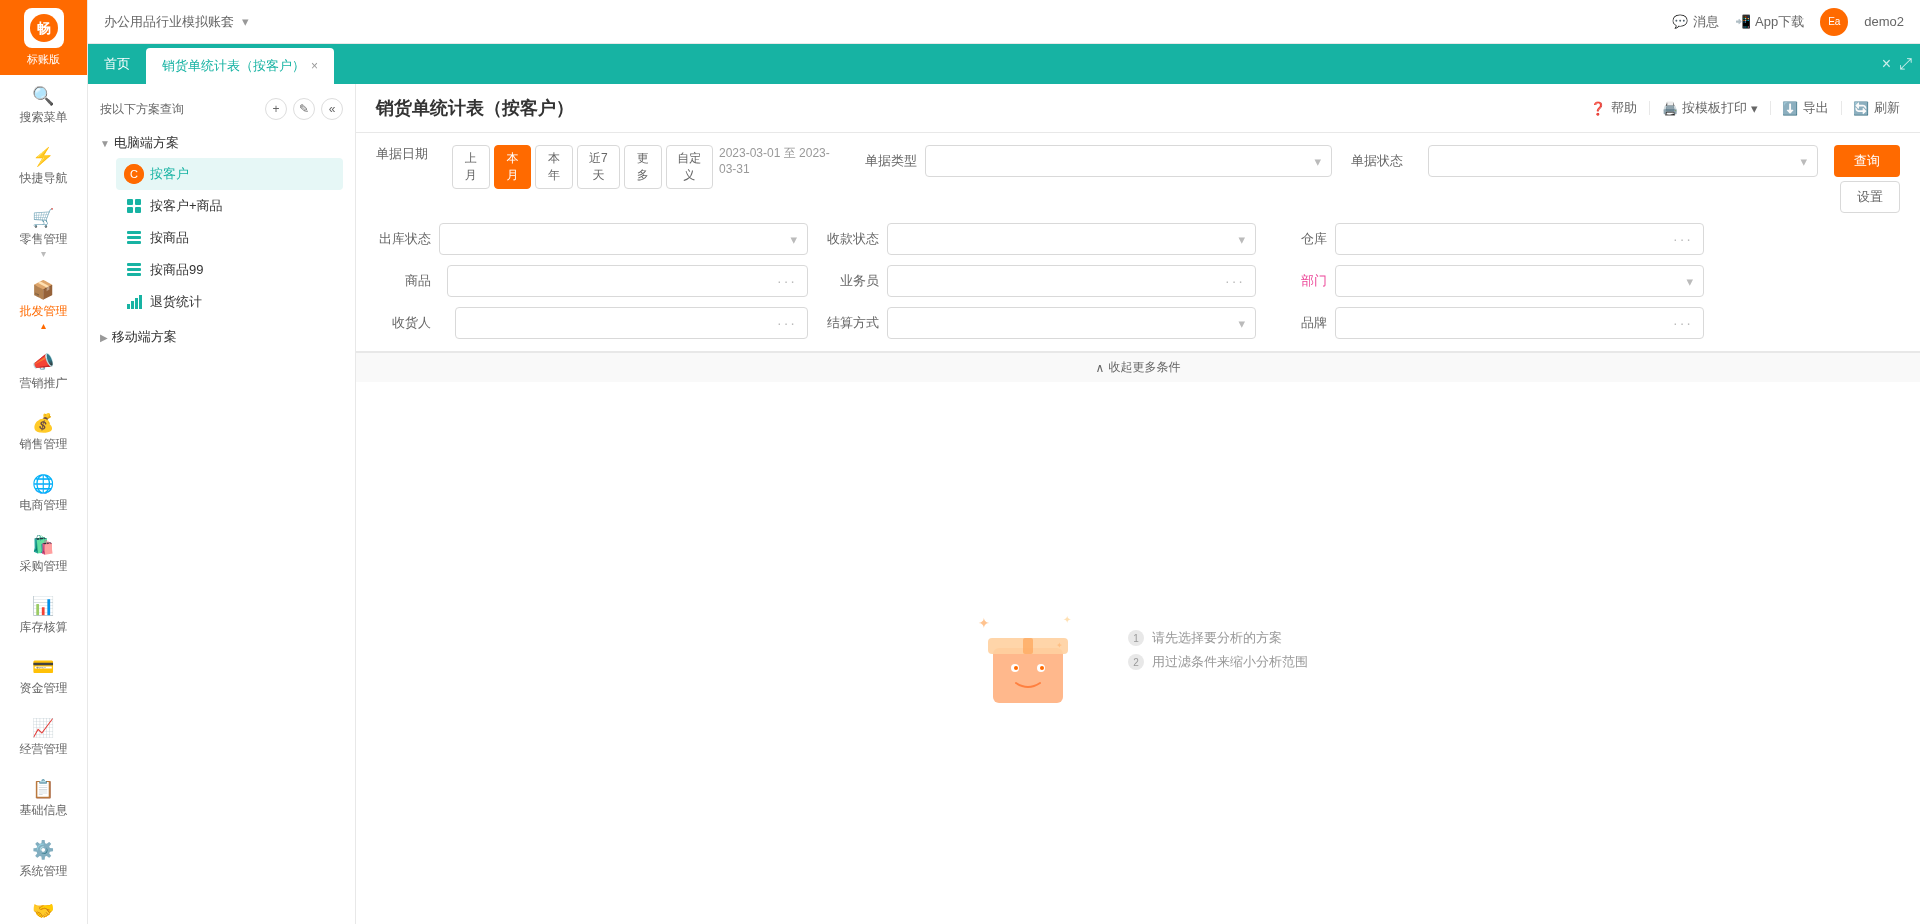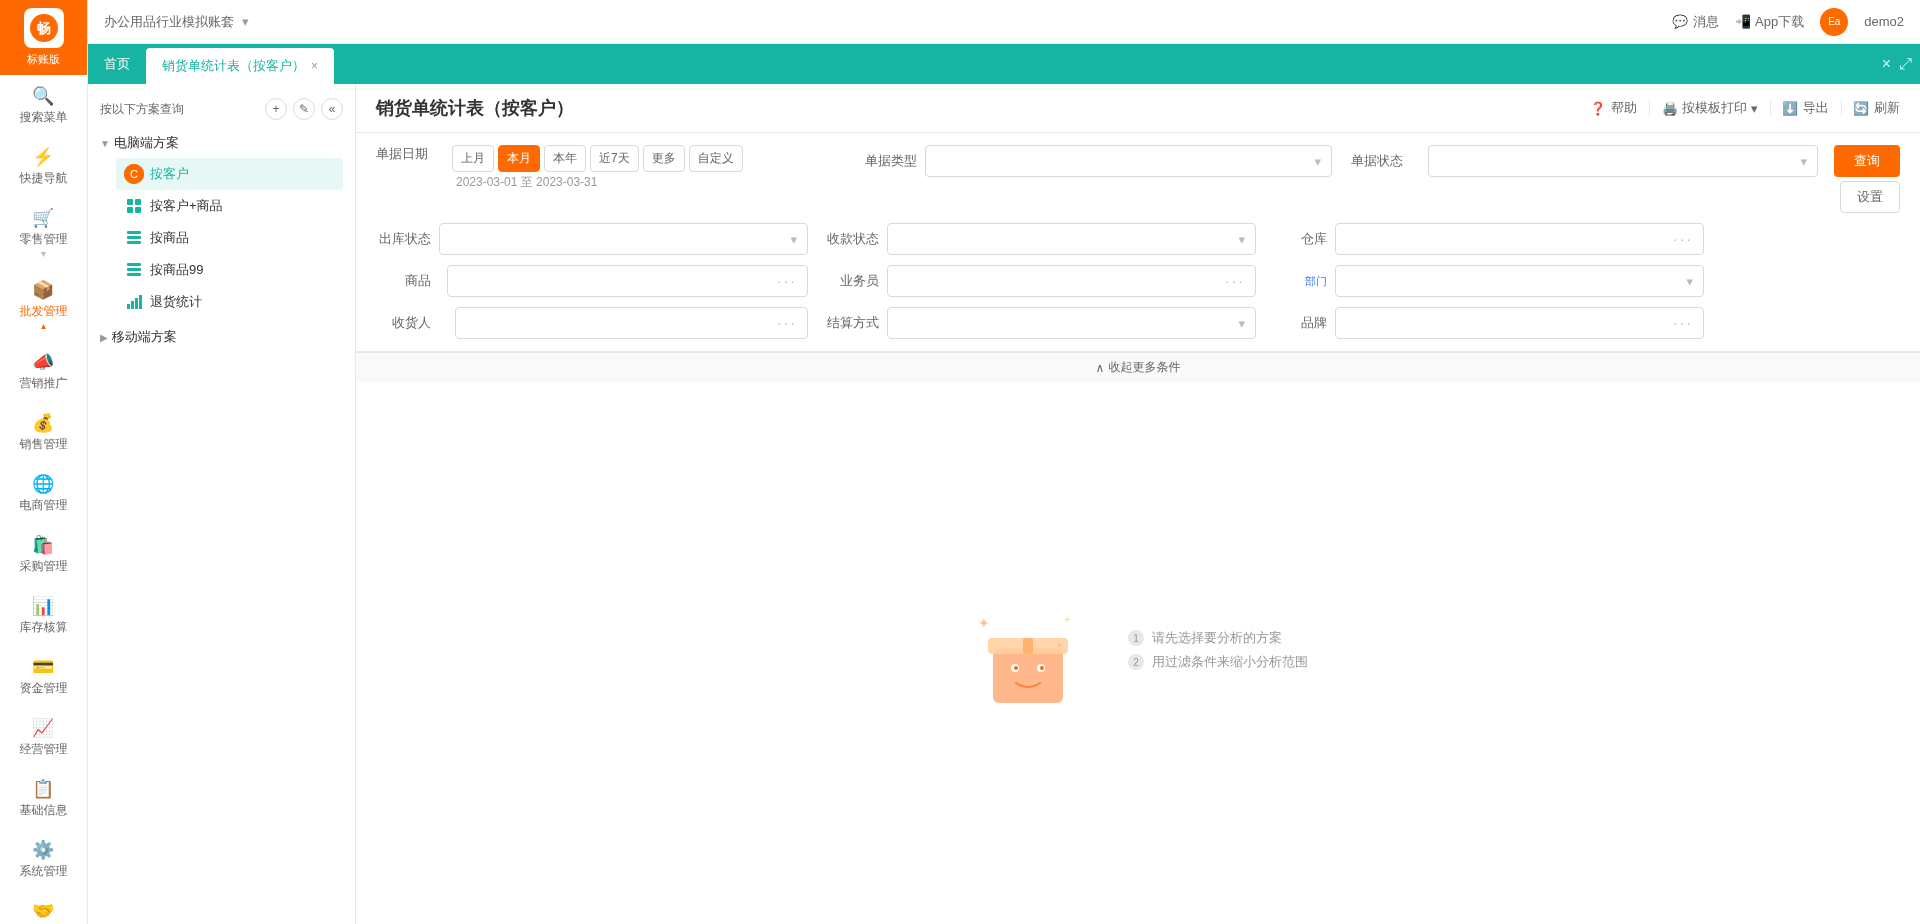--- a/index.html
+++ b/index.html
@@ -308,21 +308,21 @@
           </div>
         </div>
       </div>
 
       <div class="filter-area">
 
         <div style="display:flex;align-items:flex-start;gap:16px;margin-bottom:10px;">
 
           <div style="display:flex;align-items:flex-start;gap:16px;flex:1;">
             <span class="dfl">单据日期</span>
-            <div style="display:flex;flex-direction:column;gap:2px;">
+            <div style="display:flex;gap:2px;">
               <div style="display:flex;align-items:center;gap:4px;">
                 <button class="date-btn">上月</button>
                 <button class="date-btn active">本月</button>
                 <button class="date-btn">本年</button>
                 <button class="date-btn">近7天</button>
                 <button class="date-btn">更多</button>
                 <button class="date-btn">自定义</button>
               </div>
               <span class="date-range">2023-03-01 至 2023-03-31</span>
             </div>
@@ -377,21 +377,21 @@
               <span class="dots">···</span>
             </div>
           </div>
           <div style="display:flex;align-items:center;gap:8px;flex:1;">
             <span style="width:55px;color:#666;font-size:13px;text-align:right;flex-shrink:0;">业务员</span>
             <div class="fi-control" style="flex:1;">
               <span class="dots">···</span>
             </div>
           </div>
           <div style="display:flex;align-items:center;gap:8px;flex:1;">
-            <span style="width:55px;color:#3b82f6;font-size:11px;text-align:right;flex-shrink:0;">部门</span>
+            <span style="width:55px;color:#ec4899;font-size:13px;text-align:right;flex-shrink:0;">部门</span>
             <div class="fi-control" style="flex:1;">
               <span class="arrow">▾</span>
             </div>
           </div>
           <div style="flex:0 0 auto;width:180px;"></div>
         </div>
 
         <div style="display:flex;align-items:center;gap:16px;margin-bottom:0;">
           <div style="display:flex;align-items:center;gap:24px;flex:1;">
             <span style="width:55px;color:#666;font-size:13px;text-align:right;flex-shrink:0;">收货人</span>

